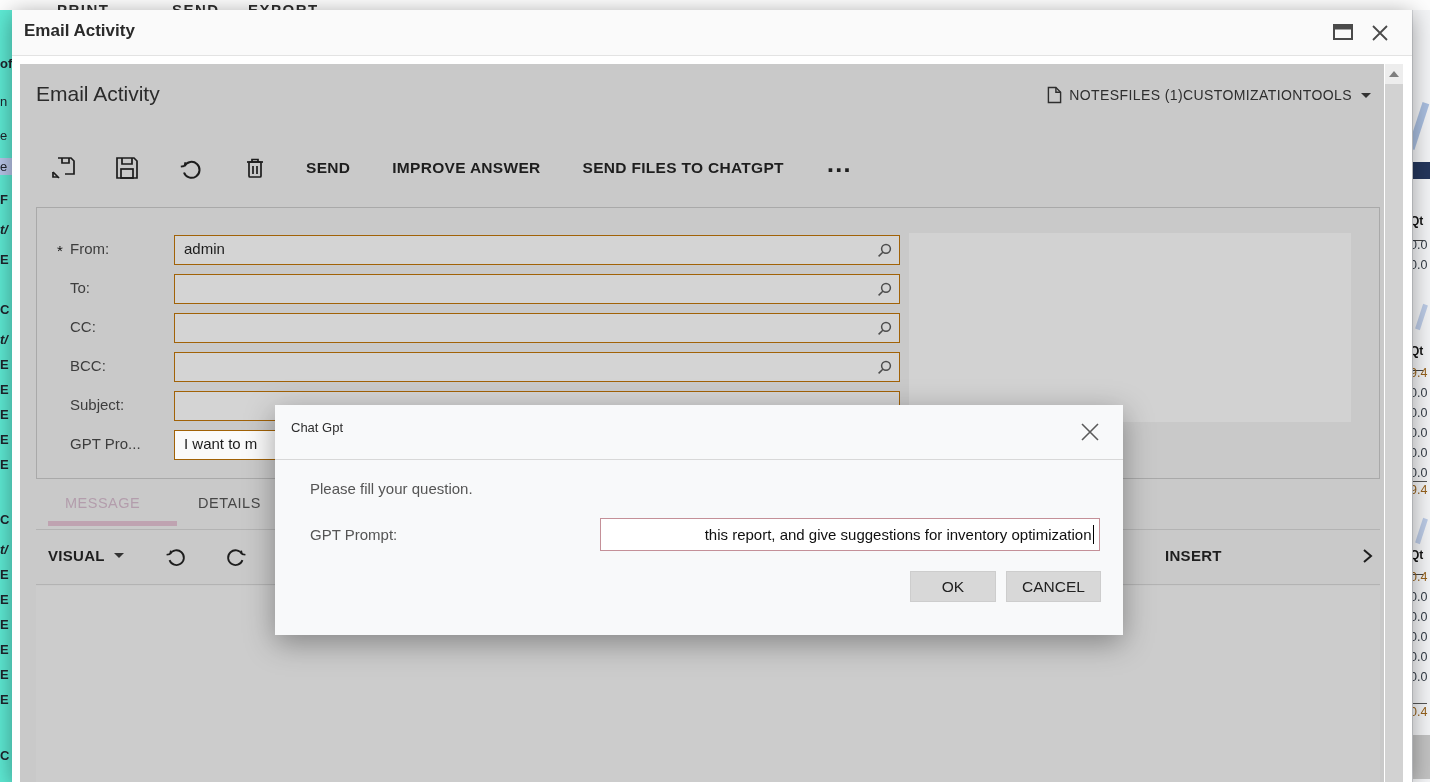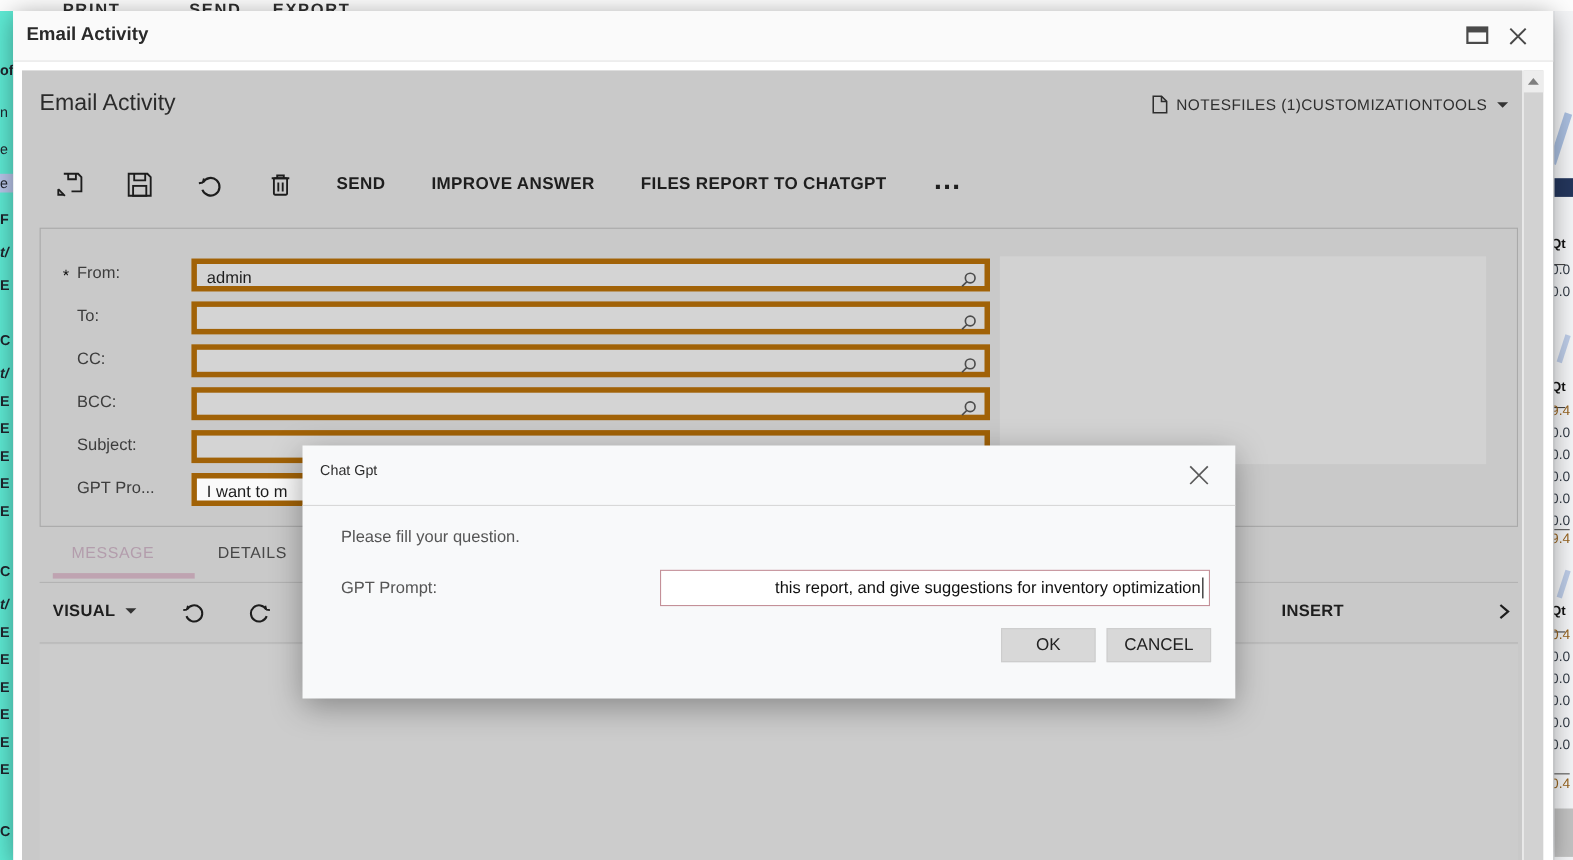--- a/index.html
+++ b/index.html
@@ -53,21 +53,21 @@
   .cmdbar { position:absolute; left:30px; top:81px; height:45px; display:flex; align-items:center; }
   .cmd-icon { width:26px; height:26px; margin-right:38px; cursor:pointer; }
   .cmd-text { font-size:15.5px; font-weight:700; letter-spacing:.3px; color:#1e1e1e; margin-right:42px; cursor:pointer; white-space:nowrap; }
   .cmd-more { font-size:26px; font-weight:700; color:#1e1e1e; line-height:10px; cursor:pointer; margin-right:0; position:relative; top:-5px; }
 
   
   .form-box { position:absolute; left:16px; right:4px; top:143px; height:272px; border:1px solid #a9a9a9; }
   .frow { position:absolute; left:0; right:0; height:30px; }
   .req { position:absolute; left:20px; top:7px; font-size:15px; color:#111; }
   .flabel { position:absolute; left:33px; top:5px; font-size:15px; color:#3d3d3d; white-space:nowrap; }
-  .field { position:absolute; left:137px; top:0; width:726px; height:30px; background:#d4d4d4; border:5px solid #a16207; }
+  .field { position:absolute; left:137px; top:0; width:726px; height:30px; background:#d4d4d4; border:1px solid #a16207; }
   .field.white { background:#fafafa; }
   .fval { position:absolute; left:9px; top:4px; font-size:15px; color:#1c1c1c; white-space:nowrap; }
   .mag { position:absolute; right:6px; top:6px; width:17px; height:17px; }
   .preview { position:absolute; left:872px; top:25px; width:442px; height:189px; background:#d2d2d2; }
 
   
   .tabs { position:absolute; left:16px; right:4px; top:421px; height:45px; border-bottom:1px solid #b3b3b3; }
   .tab { position:absolute; top:10px; font-size:14.5px; letter-spacing:.5px; cursor:pointer; }
   .tab-message { left:29px; color:#b39dac; }
   .tab-details { left:162px; color:#474747; }
@@ -237,21 +237,21 @@
         <span class="cmd-icon">
           <svg width="26" height="26" viewBox="0 0 26 26" fill="none" stroke="#1d1d1d" stroke-width="1.7">
             <path d="M5 7 h16"></path>
             <path d="M10 7 v-2.5 h6 v2.5"></path>
             <rect x="7" y="7" width="12" height="15" rx="1"></rect>
             <path d="M11 11 v8 M15 11 v8"></path>
           </svg>
         </span>
         <span class="cmd-text">SEND</span>
         <span class="cmd-text">IMPROVE ANSWER</span>
-        <span class="cmd-text">FILES REPORT TO CHATGPT</span>
+        <span class="cmd-text">SEND FILES TO CHATGPT</span>
         <span class="cmd-text cmd-more">…</span>
       </div>
 
       <div class="form-box">
 
         <div class="frow" style="top:27px">
           <span class="req">*</span>
           <span class="flabel">From:</span>
           <div class="field">
             <span class="fval">admin</span>

